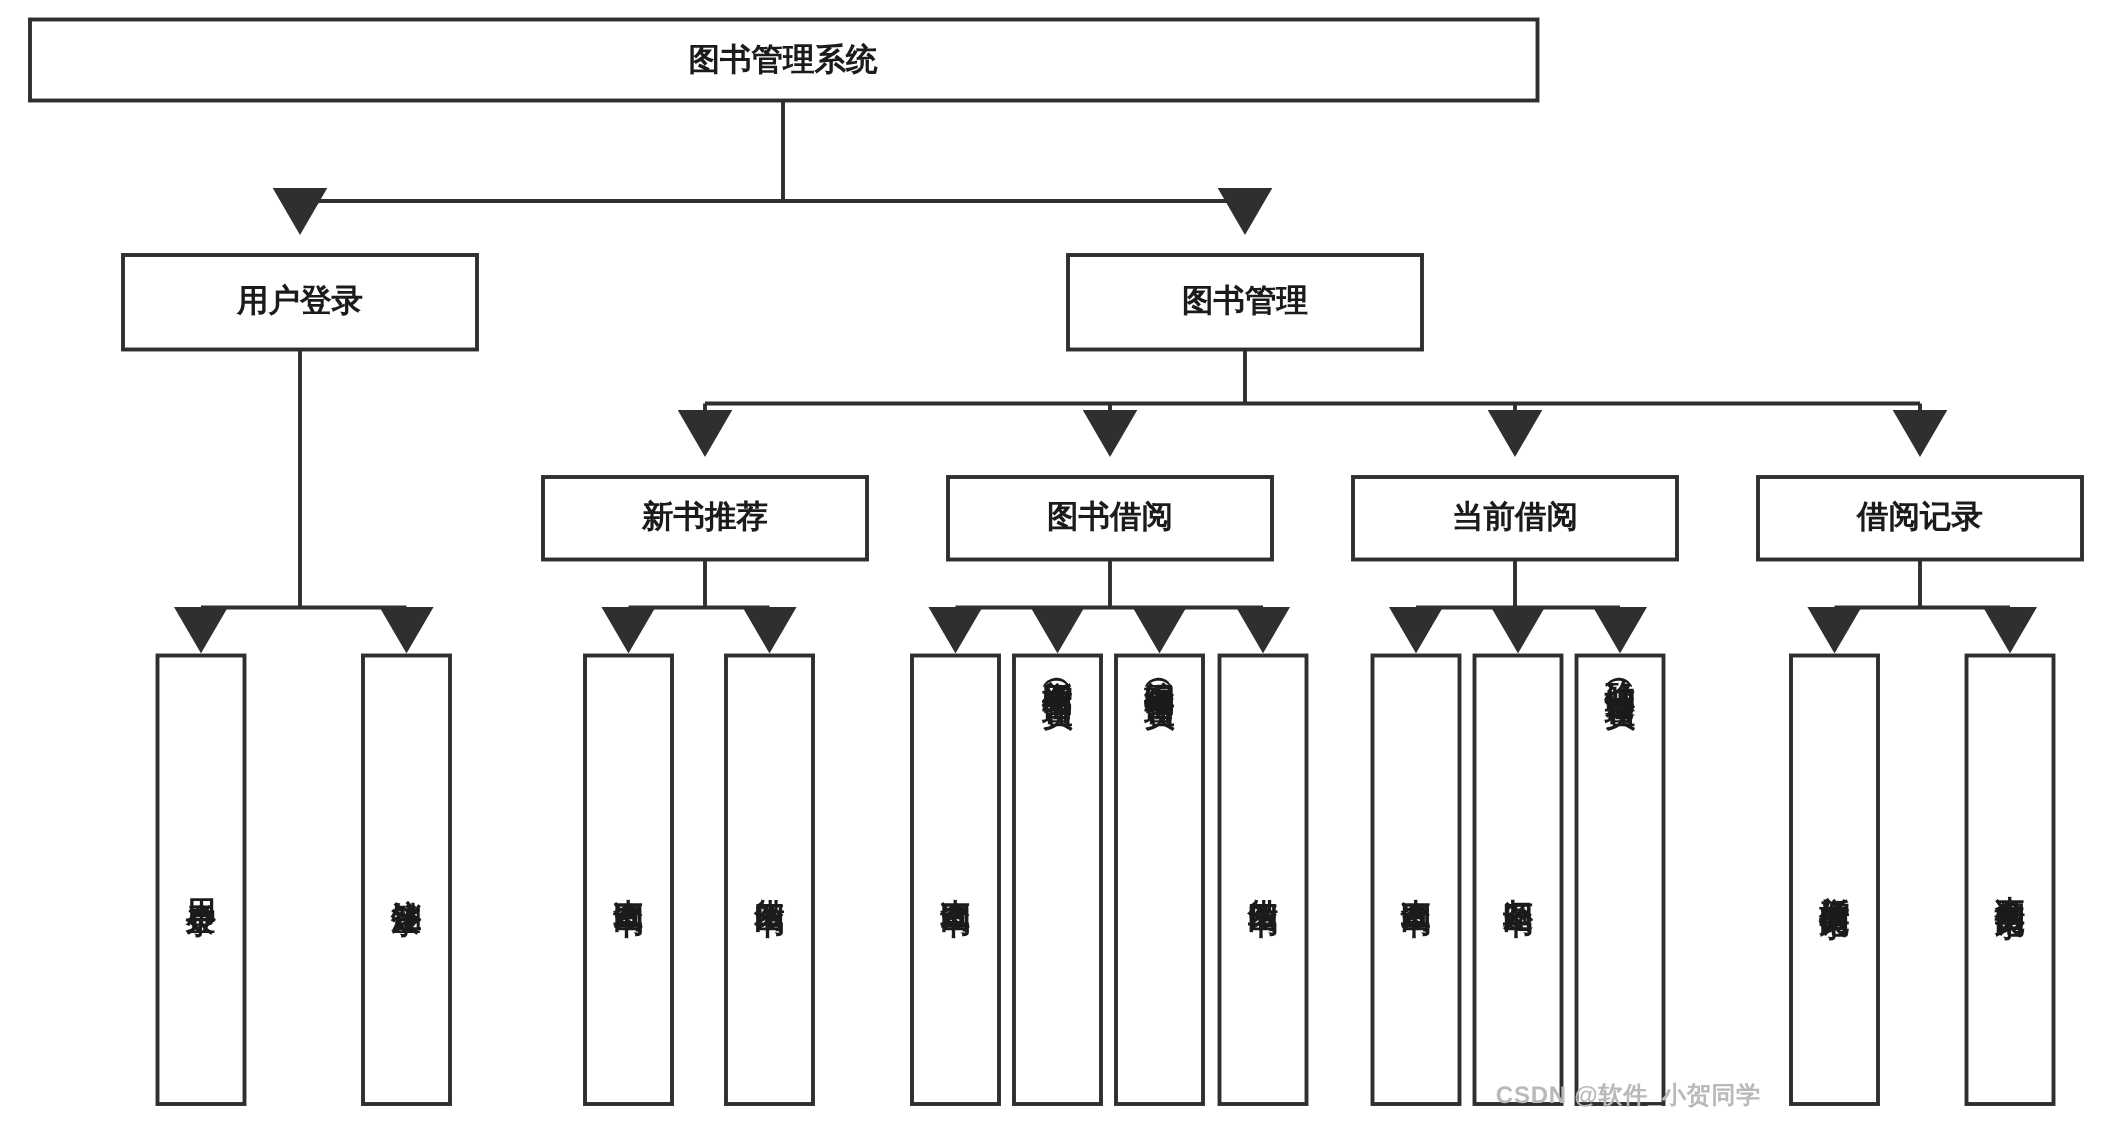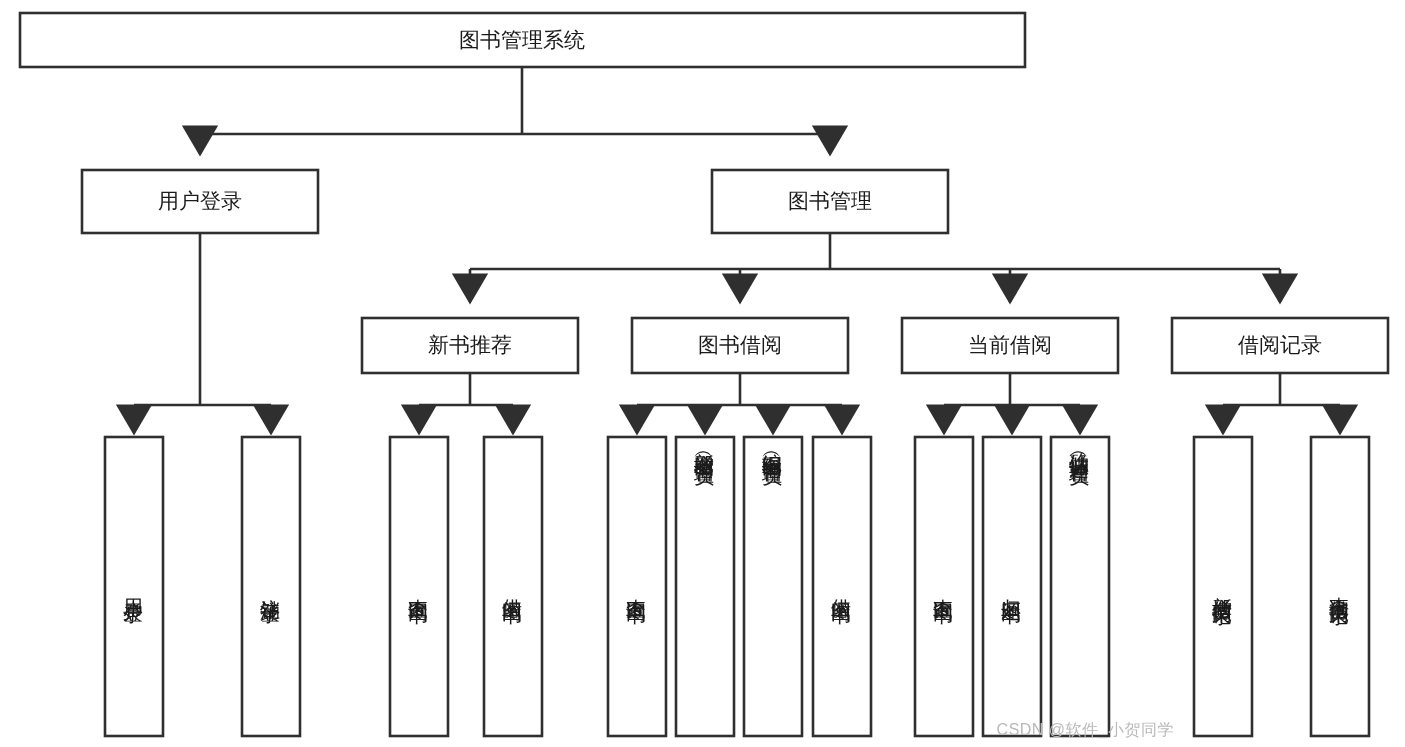--- a/index.html
+++ b/index.html
@@ -11,20 +11,21 @@
     width: 1405px;
     height: 747px;
     font-family: "Liberation Sans", "DejaVu Sans", sans-serif;
     overflow: hidden;
   }
   #diagram-root {
     position: relative;
     width: 1182px;
     height: 747px;
     background: #ffffff;
+    font-weight: bold;
   }
   svg#tree-svg {
     position: absolute;
     left: 0;
     top: 0;
     width: 1405px;
     height: 747px;
   }
   .node-box {
     fill: #ffffff;

